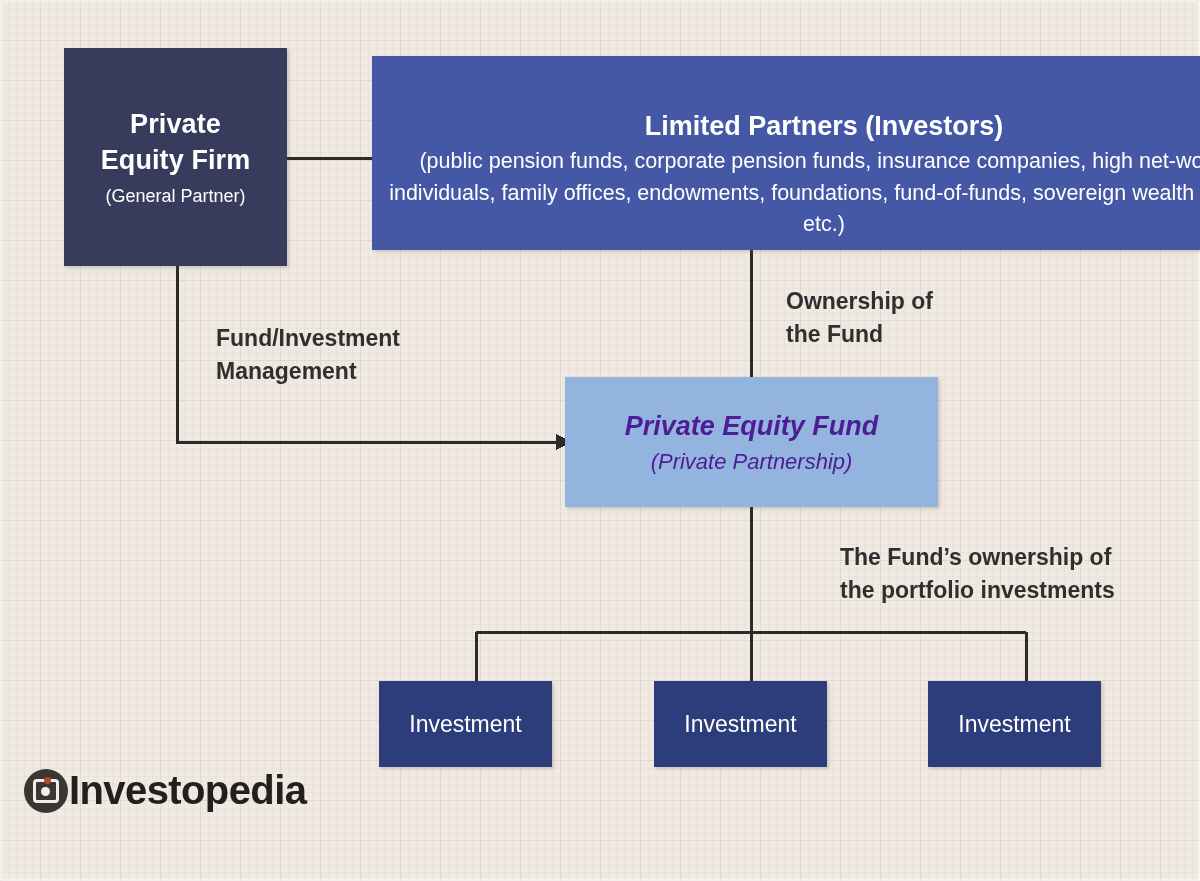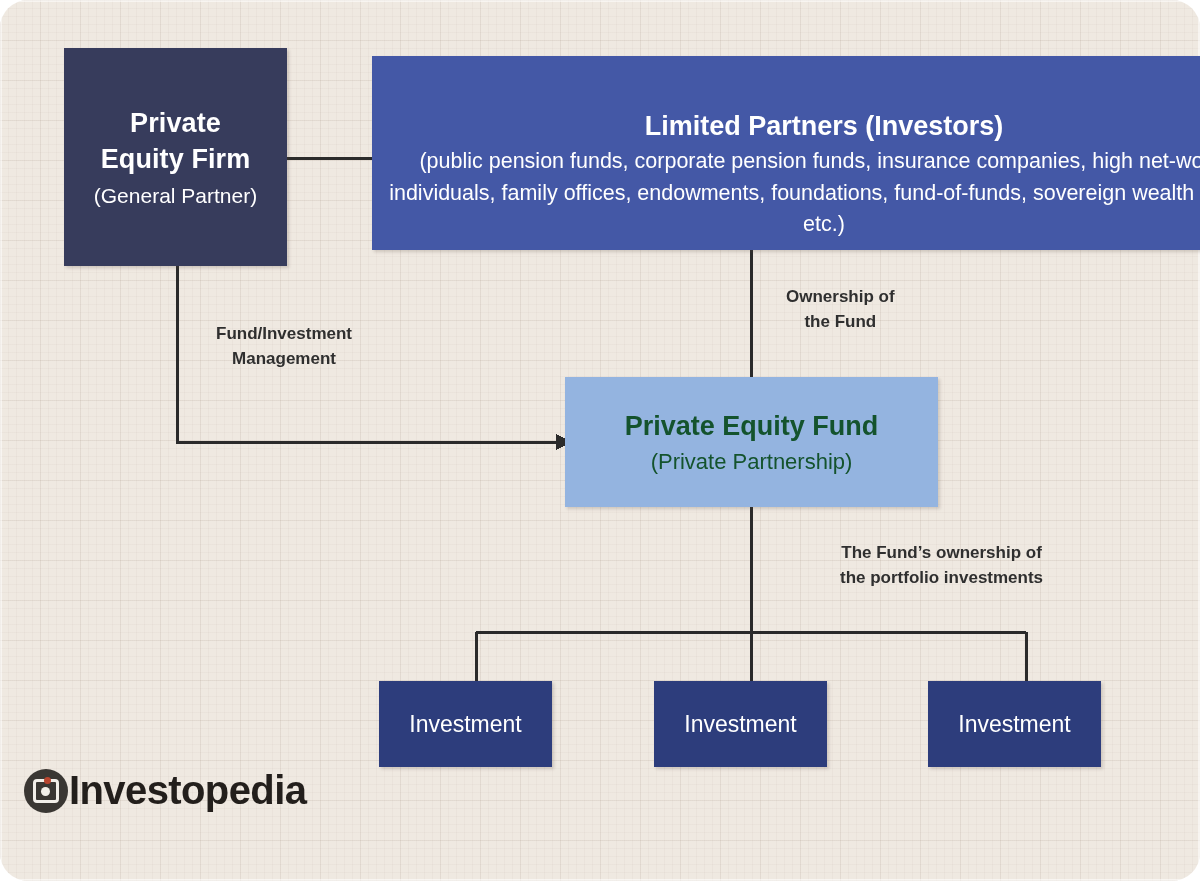--- a/index.html
+++ b/index.html
@@ -17,21 +17,20 @@
     width: 1200px;
     height: 881px;
     overflow: hidden;
     background-color: #efe9e1;
     background-image:
       linear-gradient(to right, rgba(160,140,125,0.11) 1px, transparent 1px),
       linear-gradient(to bottom, rgba(160,140,125,0.11) 1px, transparent 1px),
       linear-gradient(to right, rgba(160,140,125,0.06) 1px, transparent 1px),
       linear-gradient(to bottom, rgba(160,140,125,0.06) 1px, transparent 1px);
     background-size: 40px 40px, 40px 40px, 8px 8px, 8px 8px;
-    border-radius: 28px;
   }
 
   
   #canvas::after {
     content: "";
     position: absolute;
     inset: 0;
     pointer-events: none;
     box-shadow: inset 0 0 0 2px rgba(255,255,255,0.55);
   }
@@ -66,21 +65,21 @@
     background: #373c5c;
     color: #ffffff;
   }
   #pe-firm .title {
     font-size: 27px;
     font-weight: bold;
     line-height: 1.32;
     letter-spacing: .1px;
   }
   #pe-firm .sub {
-    font-size: 21px;
+    font-size: 18px;
     font-weight: normal;
     margin-top: 7px;
   }
 
   
   #limited-partners {
     left: 372px;
     top: 56px;
     width: 904px;
     height: 194px;
@@ -101,21 +100,22 @@
     line-height: 1.45;
   }
 
   
   #pe-fund {
     left: 565px;
     top: 377px;
     width: 373px;
     height: 130px;
     background: #94b4e0;
-    color: #14532d;
+    color: #4c1d95;
+    font-style: italic;
   }
   #pe-fund .title {
     font-size: 27px;
     font-weight: bold;
     line-height: 1.3;
   }
   #pe-fund .sub {
     font-size: 22px;
     font-weight: normal;
     margin-top: 4px;
@@ -132,25 +132,24 @@
   }
   #investment-1 { left: 379px; }
   #investment-2 { left: 654px; }
   #investment-3 { left: 928px; }
 
   
   .edge-label {
     position: absolute;
     z-index: 2;
     color: #2f2f2f;
-    font-size: 17px;
+    font-size: 23px;
     font-weight: bold;
     line-height: 1.45;
     white-space: pre-line;
-    text-align: center;
   }
   #label-management { left: 216px; top: 322px; }
   #label-ownership   { left: 786px; top: 285px; }
   #label-portfolio   { left: 816px; top: 541px; margin-left: 24px; }
 
   
   #watermark {
     position: absolute;
     left: 24px;
     top: 768px;

